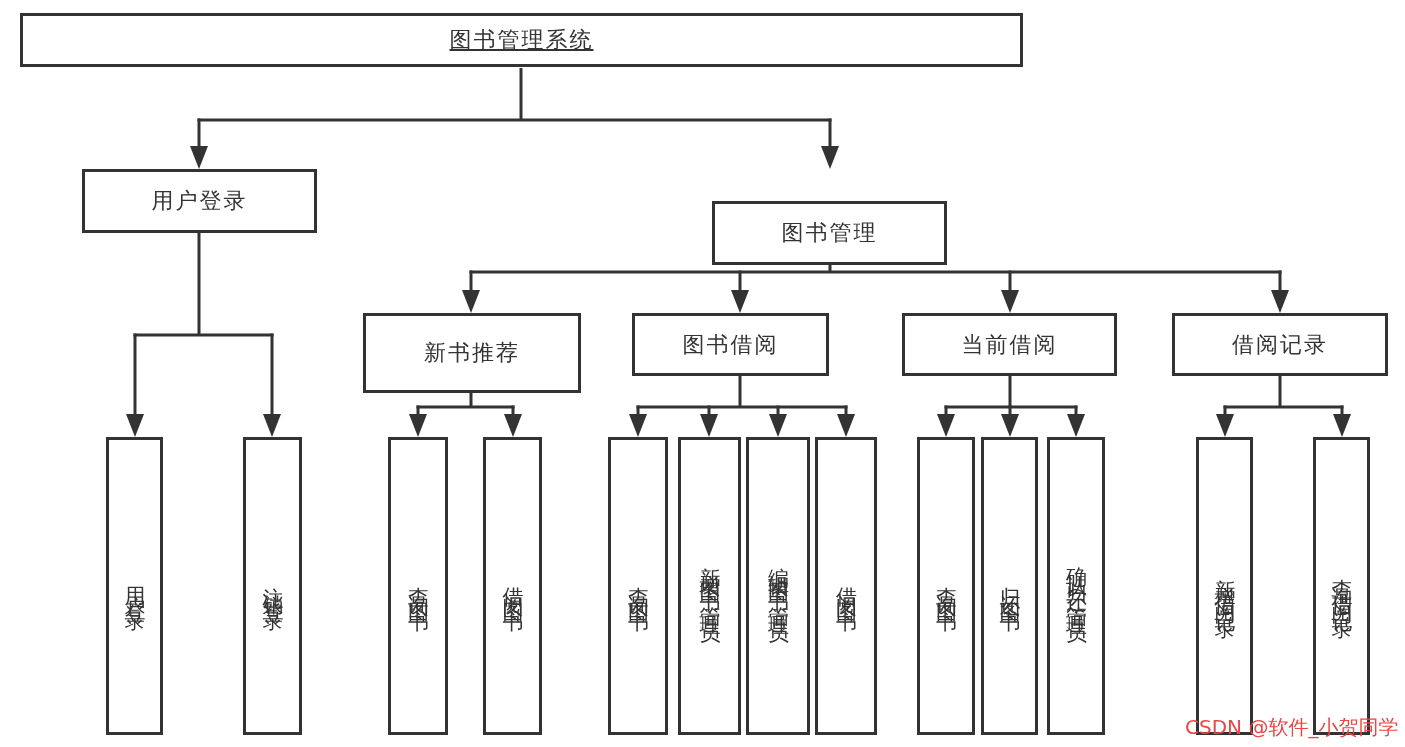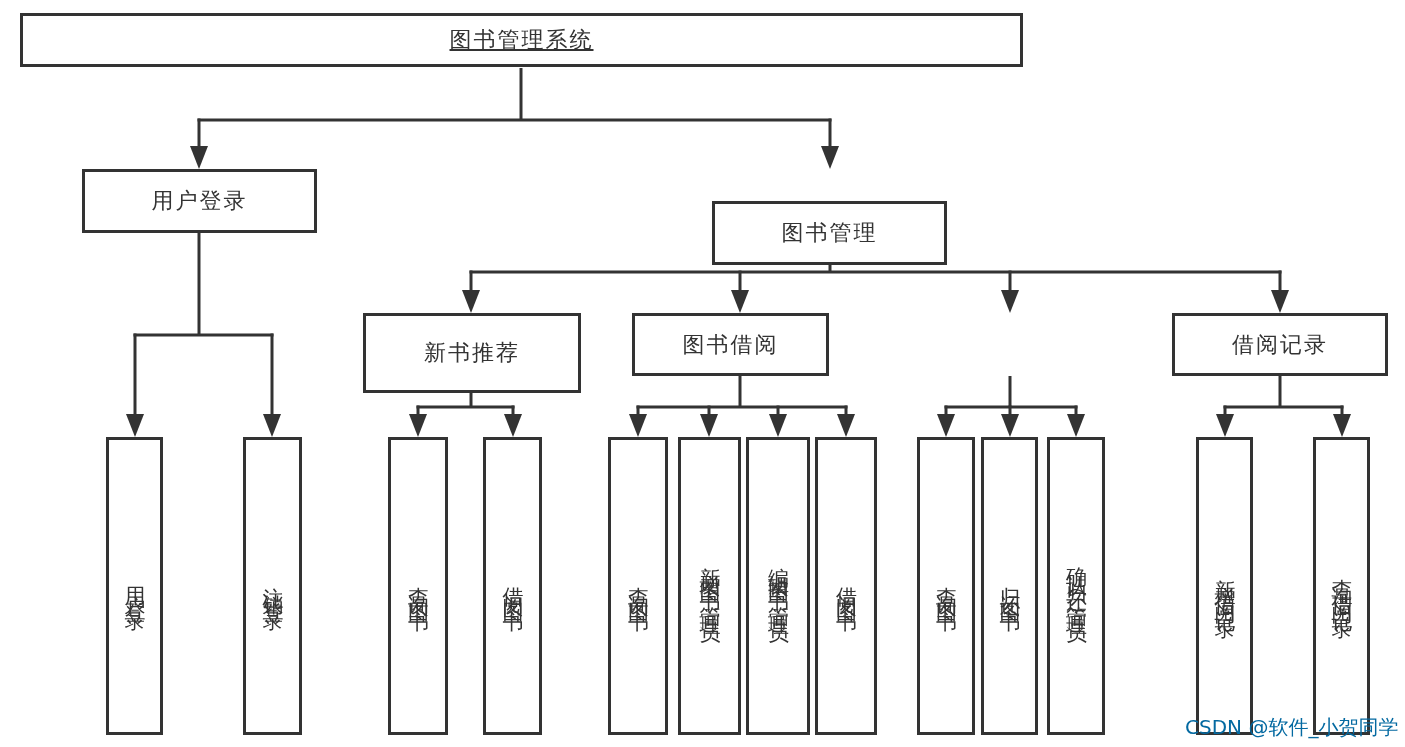--- a/index.html
+++ b/index.html
@@ -43,21 +43,21 @@
     letter-spacing: 8px;
     line-height: 1;
     white-space: nowrap;
     color: #333333;
   }
   .watermark {
     position: absolute;
     left: 1185px;
     top: 714px;
     font-size: 20px;
-    color: #0369a1;
+    color: #ef4444;
     white-space: nowrap;
   }
   svg line { stroke: #333333; stroke-width: 3; }
   svg polygon { fill: #333333; stroke: none; }
 </style>
 </head>
 <body>
 
 <div class="canvas">
 
@@ -147,20 +147,23 @@
   <div class="node" style="left:712px; top:169px; width:235px; height:64px;margin-top:32px;">
     <span class="h-label">图书管理</span>
   </div>
 
   <div class="node" style="left:363px; top:313px; width:218px; height:80px;">
     <span class="h-label">新书推荐</span>
   </div>
   <div class="node" style="left:632px; top:313px; width:197px; height:63px;">
     <span class="h-label">图书借阅</span>
   </div>
+  <div class="node" style="left:902px; top:313px; width:215px; height:63px;">
+    <span class="h-label">当前借阅</span>
+  </div>
   <div class="node" style="left:1172px; top:313px; width:216px; height:63px;">
     <span class="h-label">借阅记录</span>
   </div>
 
   <div class="node leaf" style="left:106px; top:437px; width:57px; height:298px;">
     <span class="v-label">用户登录</span>
   </div>
   <div class="node leaf" style="left:243px; top:437px; width:59px; height:298px;">
     <span class="v-label">注销登录</span>
   </div>

